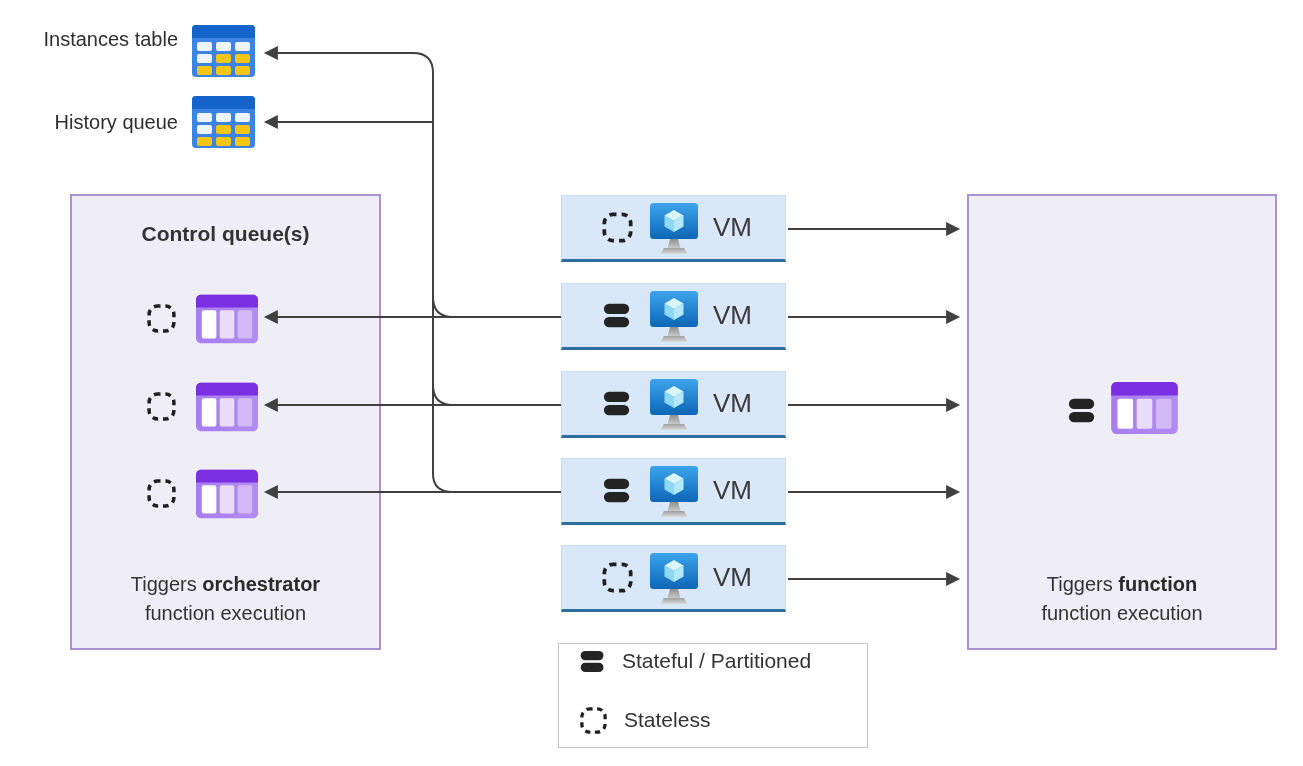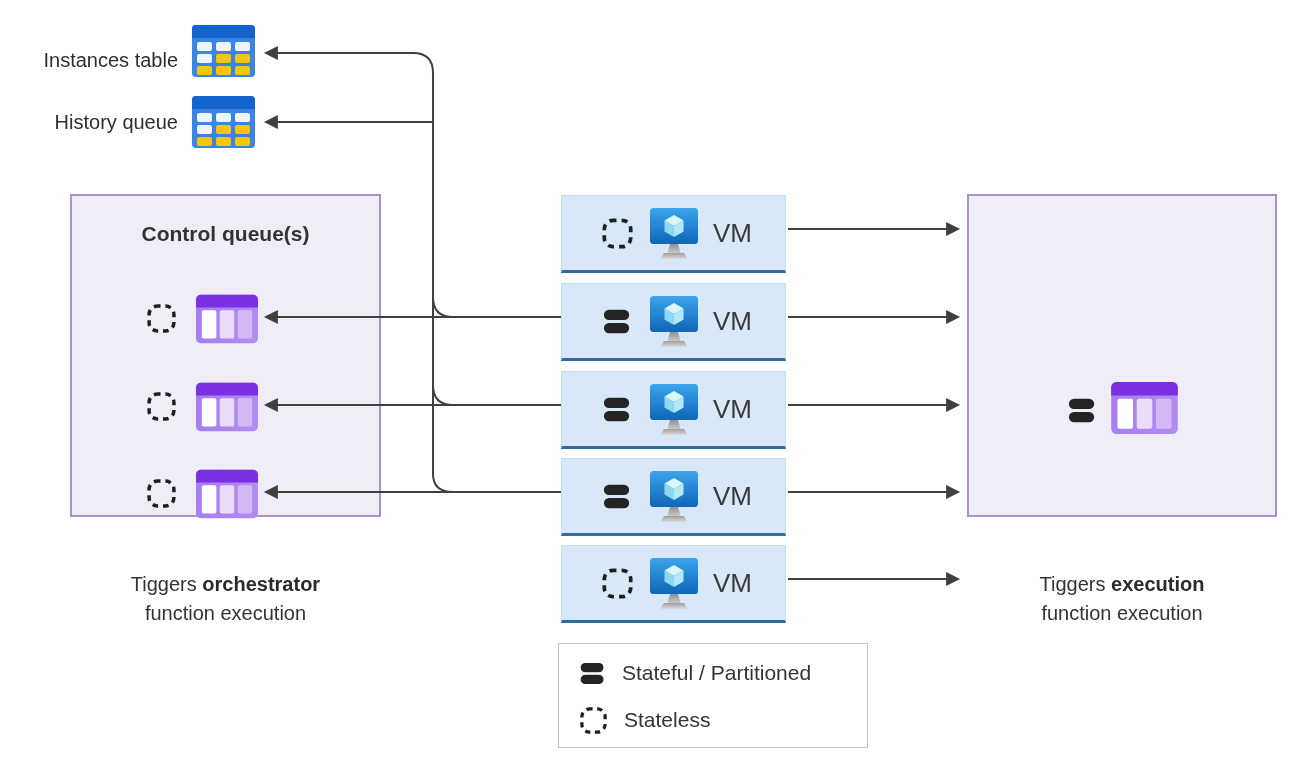--- a/index.html
+++ b/index.html
@@ -14,28 +14,28 @@
   }
   
   #icon-defs { position:absolute; width:0; height:0; overflow:hidden; }
 
   
   #arrows { position:absolute; left:0; top:0; z-index:5; pointer-events:none; }
 
   
   .table-label { position:absolute; left:0; width:178px; text-align:right;
     font-size:20px; line-height:28px; color:#2f2f2f; z-index:1; }
-  #instances-label { top:46px; }
+  #instances-label { top:25px; }
   #history-label  { top:108px; }
   .table-icon-wrap { position:absolute; z-index:1; }
   #instances-icon { left:192px; top:25px; }
   #history-icon   { left:192px; top:96px; }
 
   
-  .panel { position:absolute; top:194px; width:311px; height:323px;
+  .panel { position:absolute; top:194px; width:311px; height:456px;
     background:#efedf6; border:2px solid #a892cf; z-index:1; }
   #control-panel { left:70px; }
   #work-panel { left:967px; width:310px; }
   .panel-title { position:absolute; top:26px; left:0; width:100%;
     text-align:center; font-weight:bold; font-size:21px; color:#333333; }
   .panel-caption { position:absolute; top:350px; left:0; width:100%;
     text-align:center; font-size:20px; line-height:29px; color:#333333;margin-top:24px; }
   .panel-caption b { font-weight:bold; color:#2b2b2b; }
 
   
@@ -43,40 +43,40 @@
   #queue-row-0 { top:97px; } #queue-row-1 { top:185px; } #queue-row-2 { top:272px; }
   .queue-row .state-icon { position:absolute; left:74px; top:10px; }
   .queue-row .queue-glyph { position:absolute; left:124px; top:1px; }
 
   
   .state-icon svg { display:none; }
   .state-icon[data-kind="stateful"] svg.ic-stateful { display:block; }
   .state-icon[data-kind="stateless"] svg.ic-stateless { display:block; }
 
   
-  .vm-box { position:absolute; left:561px; width:225px; height:78px;
+  .vm-box { position:absolute; left:561px; width:225px; height:67px;
     background:#d9e8f8; border:1px solid #c7ddf2; border-bottom:3px solid #2e6e9e;
     display:flex; align-items:center; z-index:1; }
   #vm-box-0 { top:195px; } #vm-box-1 { top:283px; } #vm-box-2 { top:371px; }
   #vm-box-3 { top:458px; } #vm-box-4 { top:545px; }
   .vm-box .state-icon { margin-left:38px; width:34px; display:flex;
     align-items:center; justify-content:center; }
   .vm-box .vm-glyph { margin-left:16px; margin-top:8px; }
   .vm-label { margin-left:15px; font-size:26px; color:#3a3a3a; }
 
   
   .wq-row { position:absolute; top:186px; left:0; width:100%;
     display:flex; align-items:center; justify-content:center; gap:14px; }
 
   
   #legend { position:absolute; left:558px; top:643px; width:310px; height:105px;
     background:#ffffff; border:1px solid #c4c4c4; z-index:1; }
   .legend-row { position:absolute; left:20px; height:34px;
     display:flex; align-items:center; gap:16px; }
-  #legend-row-0 { top:12px; } #legend-row-1 { top:59px; }
+  #legend-row-0 { top:0; } #legend-row-1 { top:59px; }
   .legend-label { font-size:21px; color:#333333; white-space:nowrap; }
 </style>
 </head>
 <body>
 
 <svg id="icon-defs" aria-hidden="true">
   <defs>
     <linearGradient id="g-screen" x1="0" y1="0" x2="0" y2="1">
       <stop offset="0" stop-color="#3ba4ec"></stop>
         <stop offset="1" stop-color="#0e66b6"></stop>
@@ -303,21 +303,21 @@
 
     </span>
     <span>
       <svg width="67" height="52">
           <use href="#sym-queue"></use>
         </svg>
     </span>
   </div>
 
   <div class="panel-caption">
-    <span>Tiggers </span><b>execution</b><br>
+    <span>Tiggers </span><b>function</b><br>
     <span>function execution</span>
   </div>
 </div>
 
 <div id="legend">
   <div class="legend-row" id="legend-row-0">
     <span class="state-icon" data-kind="stateful">
       <svg class="ic-stateful" width="27" height="25">
           <use href="#sym-bars"></use>
         </svg>

